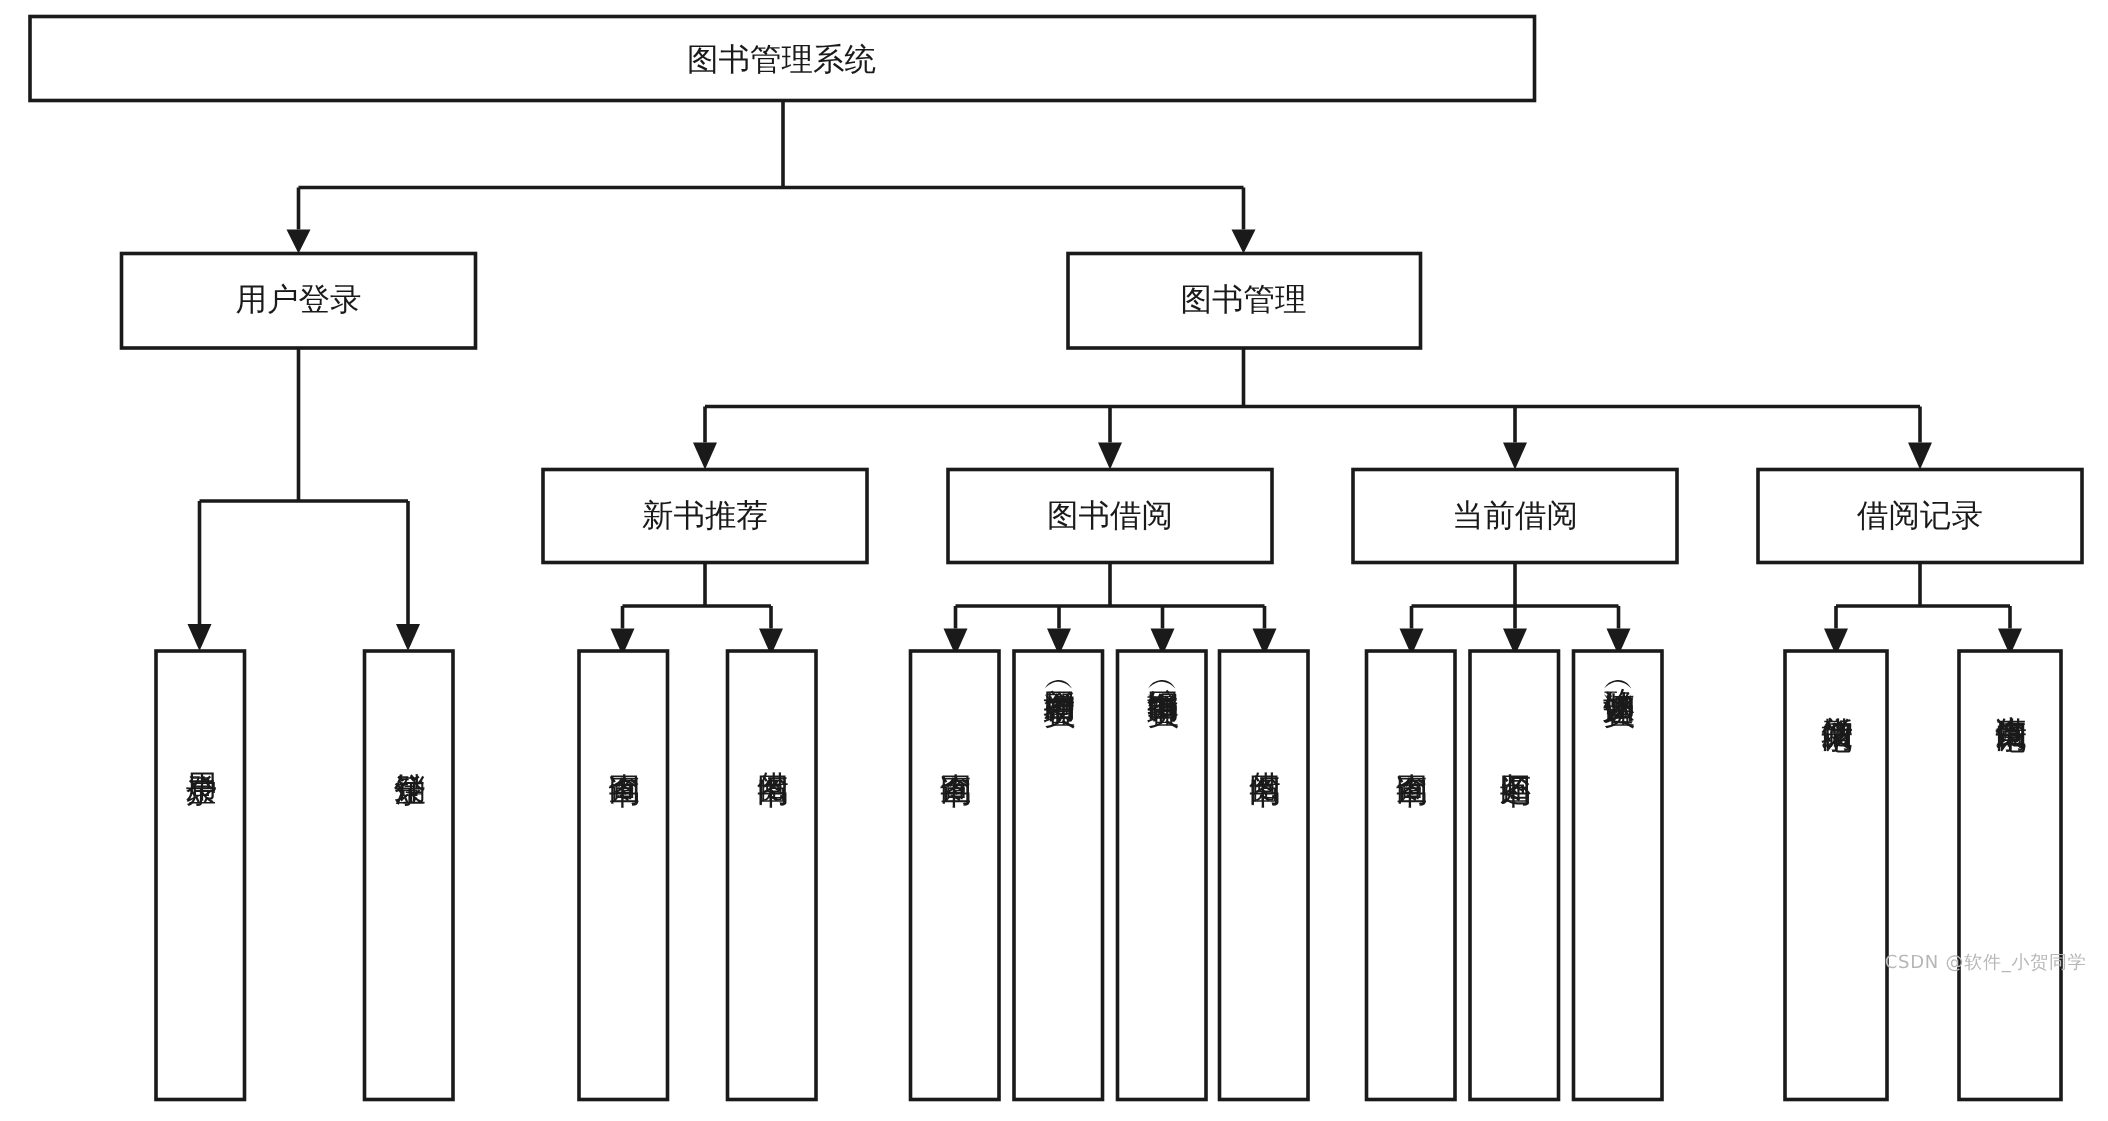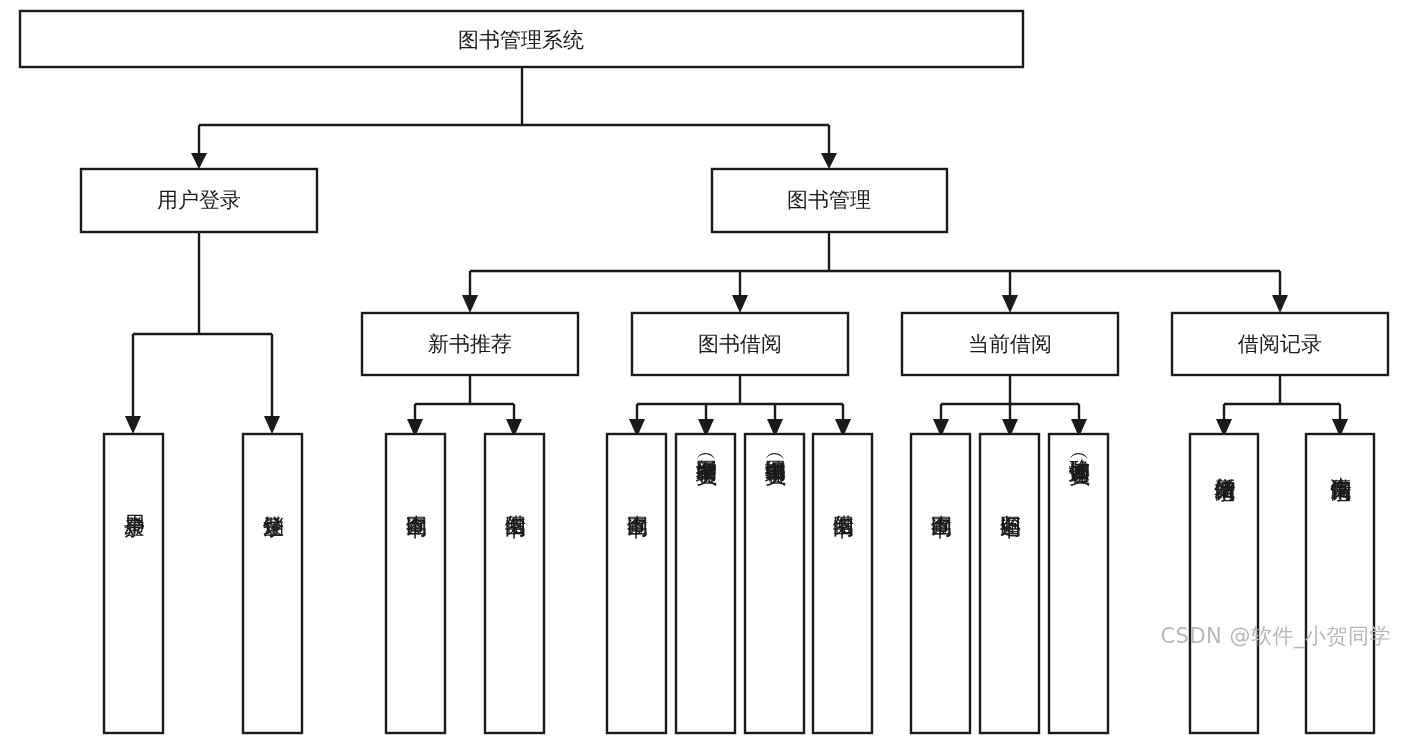--- a/index.html
+++ b/index.html
@@ -64,21 +64,21 @@
     line-height: 1.04;
     color: #1a1a1a;
     letter-spacing: 1px;
     white-space: nowrap;
   }
   .watermark {
     position: absolute;
     right: 14px;
     bottom: 6px;
     font-family: "DejaVu Sans", "Liberation Sans", sans-serif;
-    font-size: 21px;
+    font-size: 12px;
     color: #b7b7b7;
     letter-spacing: 0.5px;
     user-select: none;
   }
 </style>
 </head>
 <body>
 
 <div id="diagram-root">
 

